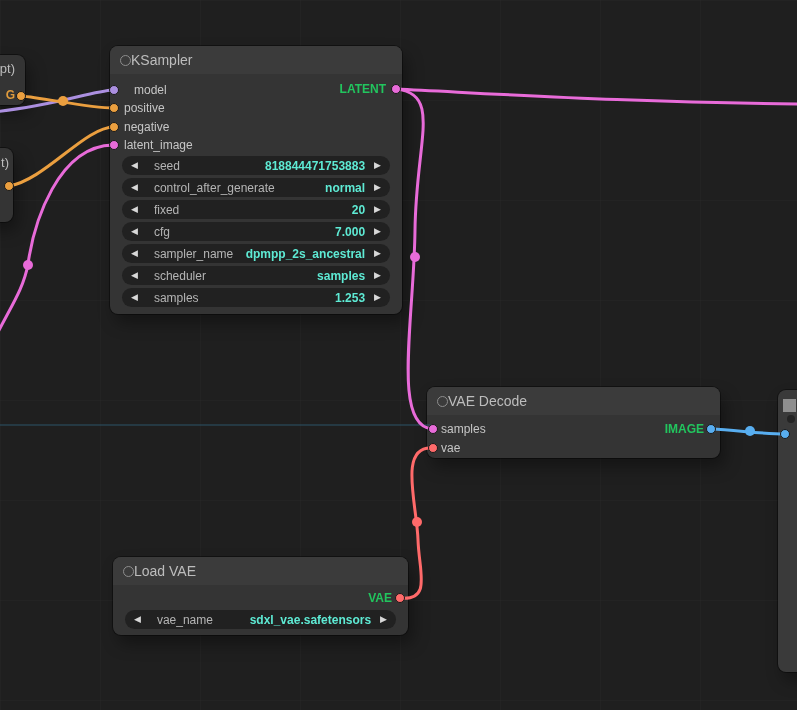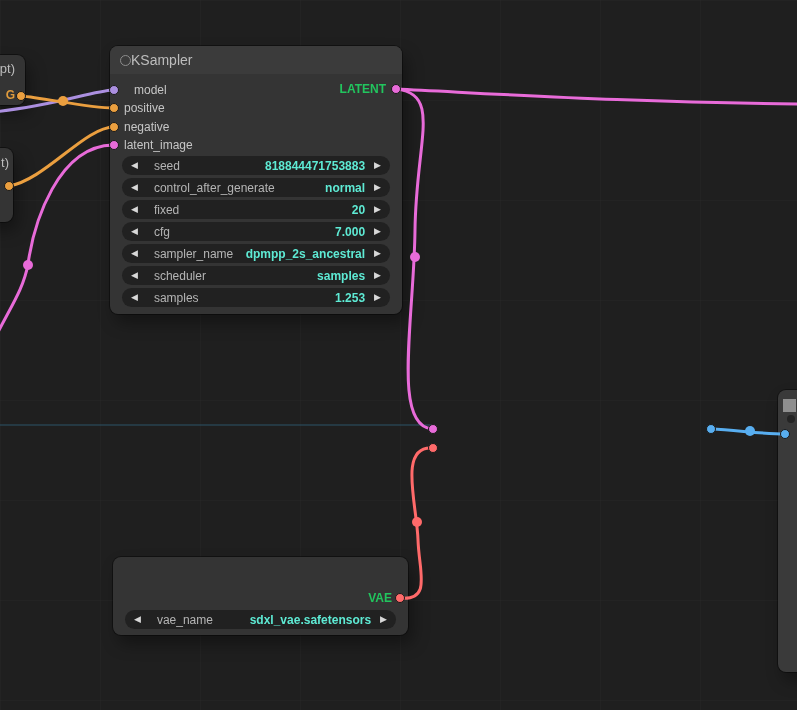--- a/index.html
+++ b/index.html
@@ -99,22 +99,35 @@
       </div>
       <div class="widget">
         <span class="arrow">◀</span>
         <span class="wlabel">samples</span>
         <span class="wvalue">1.253</span>
         <span class="arrow">▶</span>
       </div>
     </div>
   </div>
 
+  <div class="node" style="left:427px;top:387px;width:293px;height:71px;">
+    <div class="node-header">
+      <span class="collapse-dot"></span>
+      <span class="node-title">VAE Decode</span>
+    </div>
+    <span class="port-label" style="left:14px;top:34px;">samples</span>
+    <span class="port-label" style="left:14px;top:53px;">vae</span>
+    <span class="port-label out" style="right:16px;top:34px;">IMAGE</span>
+  </div>
 
   <div class="node" style="left:113px;top:557px;width:295px;height:78px;">
+    <div class="node-header">
+      <span class="collapse-dot"></span>
+      <span class="node-title">Load VAE</span>
+    </div>
     <span class="port-label out" style="right:16px;top:33px;">VAE</span>
     <div class="widgets" style="top:53px;">
       <div class="widget">
         <span class="arrow">◀</span>
         <span class="wlabel">vae_name</span>
         <span class="wvalue">sdxl_vae.safetensors</span>
         <span class="arrow">▶</span>
       </div>
     </div>
   </div>

